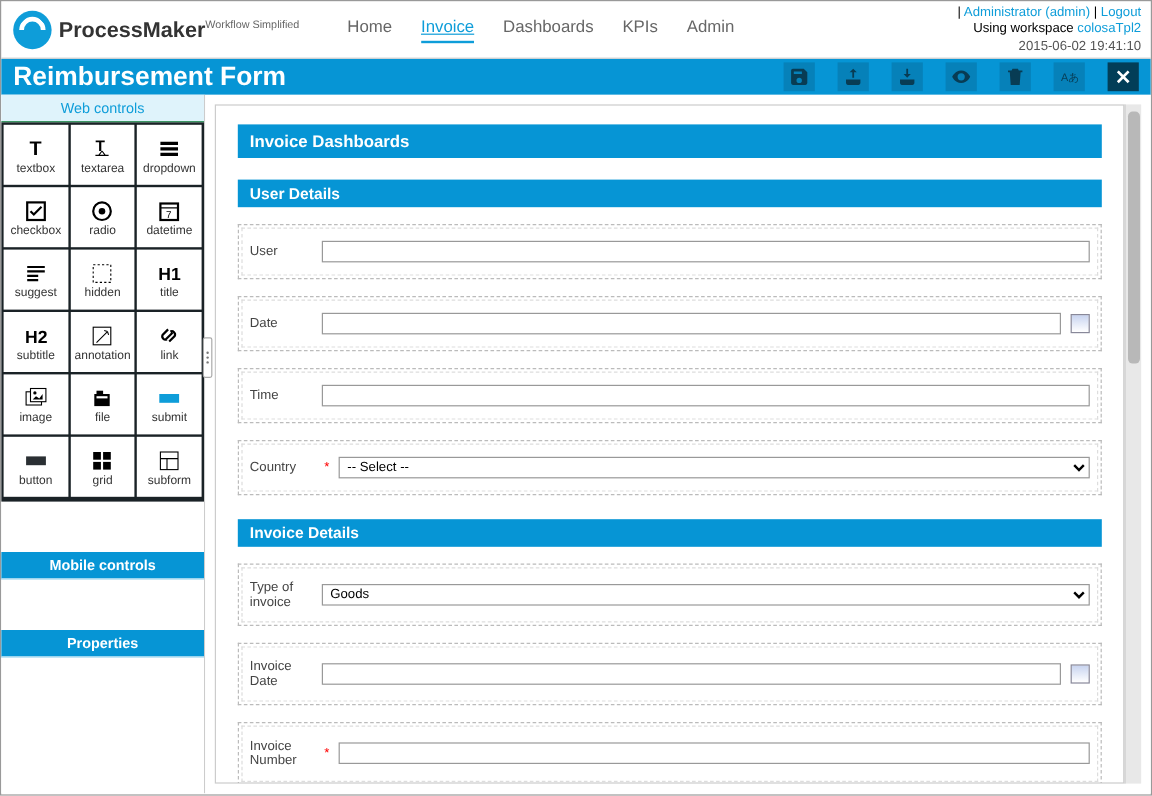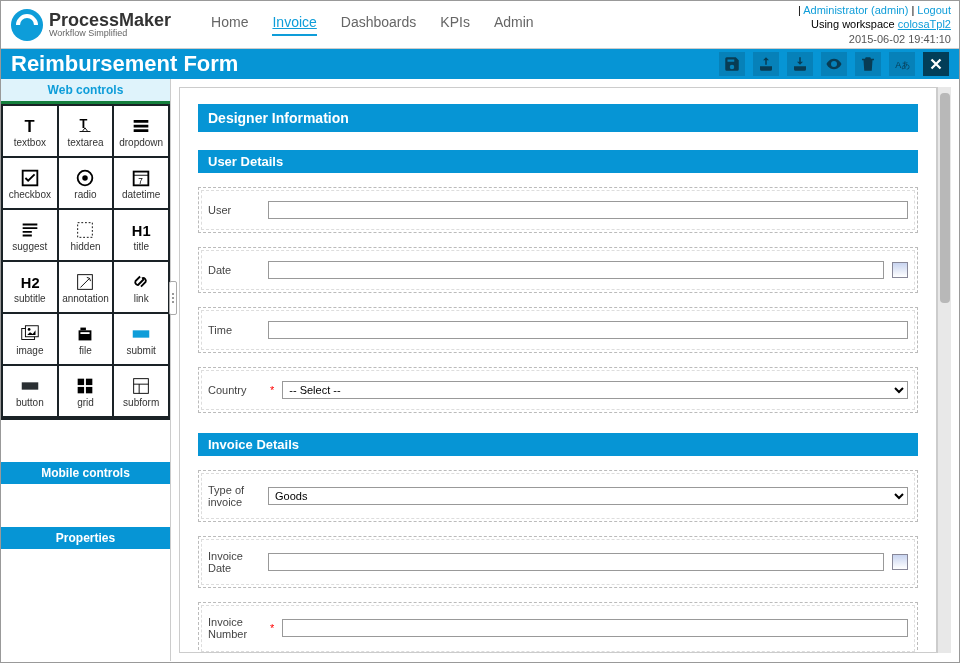--- a/index.html
+++ b/index.html
@@ -2,43 +2,43 @@
 <html><head>
 <meta charset="utf-8">
 <style>
 * { box-sizing: border-box; margin: 0; padding: 0; }
 body { font-family: Arial, sans-serif; font-size: 12px; background: #fff; width: 960px; height: 663px; overflow: hidden; border: 1px solid #999; position: relative; }
 
 .topbar { height: 48px; display: flex; align-items: center; padding: 0 10px; border-bottom: 1px solid #ccc; position: relative; }
 .logo { display: flex; align-items: center; gap: 6px; }
 .logo-mark { width: 32px; height: 32px; border-radius: 50%; background: #0e9dd9; position: relative; }
 .logo-mark::after { content:""; position:absolute; width:14px; height:14px; border:4px solid #fff; border-radius:50%; top:5px; left:5px; border-bottom-color:transparent; border-right-color:transparent; transform:rotate(45deg); }
-.logo-text { display:flex; flex-direction:column; line-height:1; }
+.logo-text { display:flex; flex-direction:row; line-height:1; }
 .logo-text .t1 { font-size:18px; font-weight:bold; color:#333; }
 .logo-text .t2 { font-size:9px; color:#666; }
 .nav { display:flex; gap:24px; margin-left:40px; }
 .nav a { color:#666; font-size:14px; text-decoration:none; cursor:pointer; }
 .nav a.active { color:#0e9dd9; border-bottom:2px solid #0e9dd9; padding-bottom:4px; text-decoration:underline; }
 .user-info { position:absolute; right:8px; top:2px; text-align:right; font-size:11px; line-height:1.3; }
 .user-info a { color:#0e9dd9; text-decoration:none; cursor:pointer; }
-.user-info .ws a { text-decoration:underline; }
+.user-info .ws a { }
 .user-info .ts { color:#555; }
 
 .titlebar { background:#0695d5; color:#fff; height:30px; display:flex; align-items:center; padding:0 10px; justify-content:space-between; }
 .titlebar .title { font-size:22px; font-weight:bold; }
-.tb-actions { display:flex; gap:8px; }
+.tb-actions { display:flex; gap:19px; }
 .tb-actions .act { width:26px; height:24px; background:#0681b9; display:flex; align-items:center; justify-content:center; cursor:pointer; color:#083c54; }
 .tb-actions .act.dark { background:#023e58; color:#fff; }
 .tb-actions svg { width:18px; height:18px; }
 
 .workspace { display:flex; height:582px; }
 
 .sidebar { width:170px; background:#fff; border-right:1px solid #ccc; display:flex; flex-direction:column; }
 .accordion-header { background:#0695d5; color:#fff; text-align:center; padding:4px 0; font-size:12px; font-weight:bold; cursor:pointer; border-bottom:1px solid #fff;margin-top:42px; }
-.accordion-light { background:#dff3fb; color:#0e9dd9; text-align:center; padding:4px 0; font-size:12px; font-weight:bold; border-bottom:3px solid #15803d; cursor:pointer;}
+.accordion-light { background:#dff3fb; color:#0e9dd9; text-align:center; padding:4px 0; font-size:12px; font-weight:normal; border-bottom:1px solid #15803d; cursor:pointer;}
 .palette { background:#1a2226; flex:0 0 auto; display:grid; grid-template-columns:repeat(3,1fr); gap:2px; padding:2px; }
 .pal-item { background:#fff; display:flex; flex-direction:column; align-items:center; justify-content:center; height:50px; cursor:grab; font-size:10px; color:#333; }
 .pal-item svg { width:22px; height:22px; }
 .pal-item.submit-swatch svg rect { fill:#0e9dd9; }
 .pal-item.btn-swatch svg rect { fill:#2a2f33; }
 
 .canvas-area { flex:1; background:#fff; padding:8px; display:flex; position:relative; }
 .canvas-scroll { flex:1; border:1px solid #ccc; overflow-y:scroll; padding:14px 18px; }
 .section-title { background:#0695d5; color:#fff; font-weight:bold; font-size:14px; padding:6px 10px; margin:2px 0 6px 0; }
 .sub-title { background:#0695d5; color:#fff; font-weight:bold; font-size:13px; padding:4px 10px; margin-top:2px; }
@@ -266,21 +266,21 @@
 
   <div class="grip-handle">
     <div class="dot"></div>
       <div class="dot"></div>
       <div class="dot"></div>
   </div>
 
   <div class="canvas-area">
     <div class="canvas-scroll">
 
-      <div class="section-title">Designer Information</div>
+      <div class="section-title">Invoice Dashboards</div>
 
       <div class="sub-title" style="margin-top:18px;">User Details</div>
 
       <div class="field-row-wrap">
         <div class="field-row">
           <div class="field-label">User</div>
           <input class="field-input" style="">
         </div>
       </div>
 

